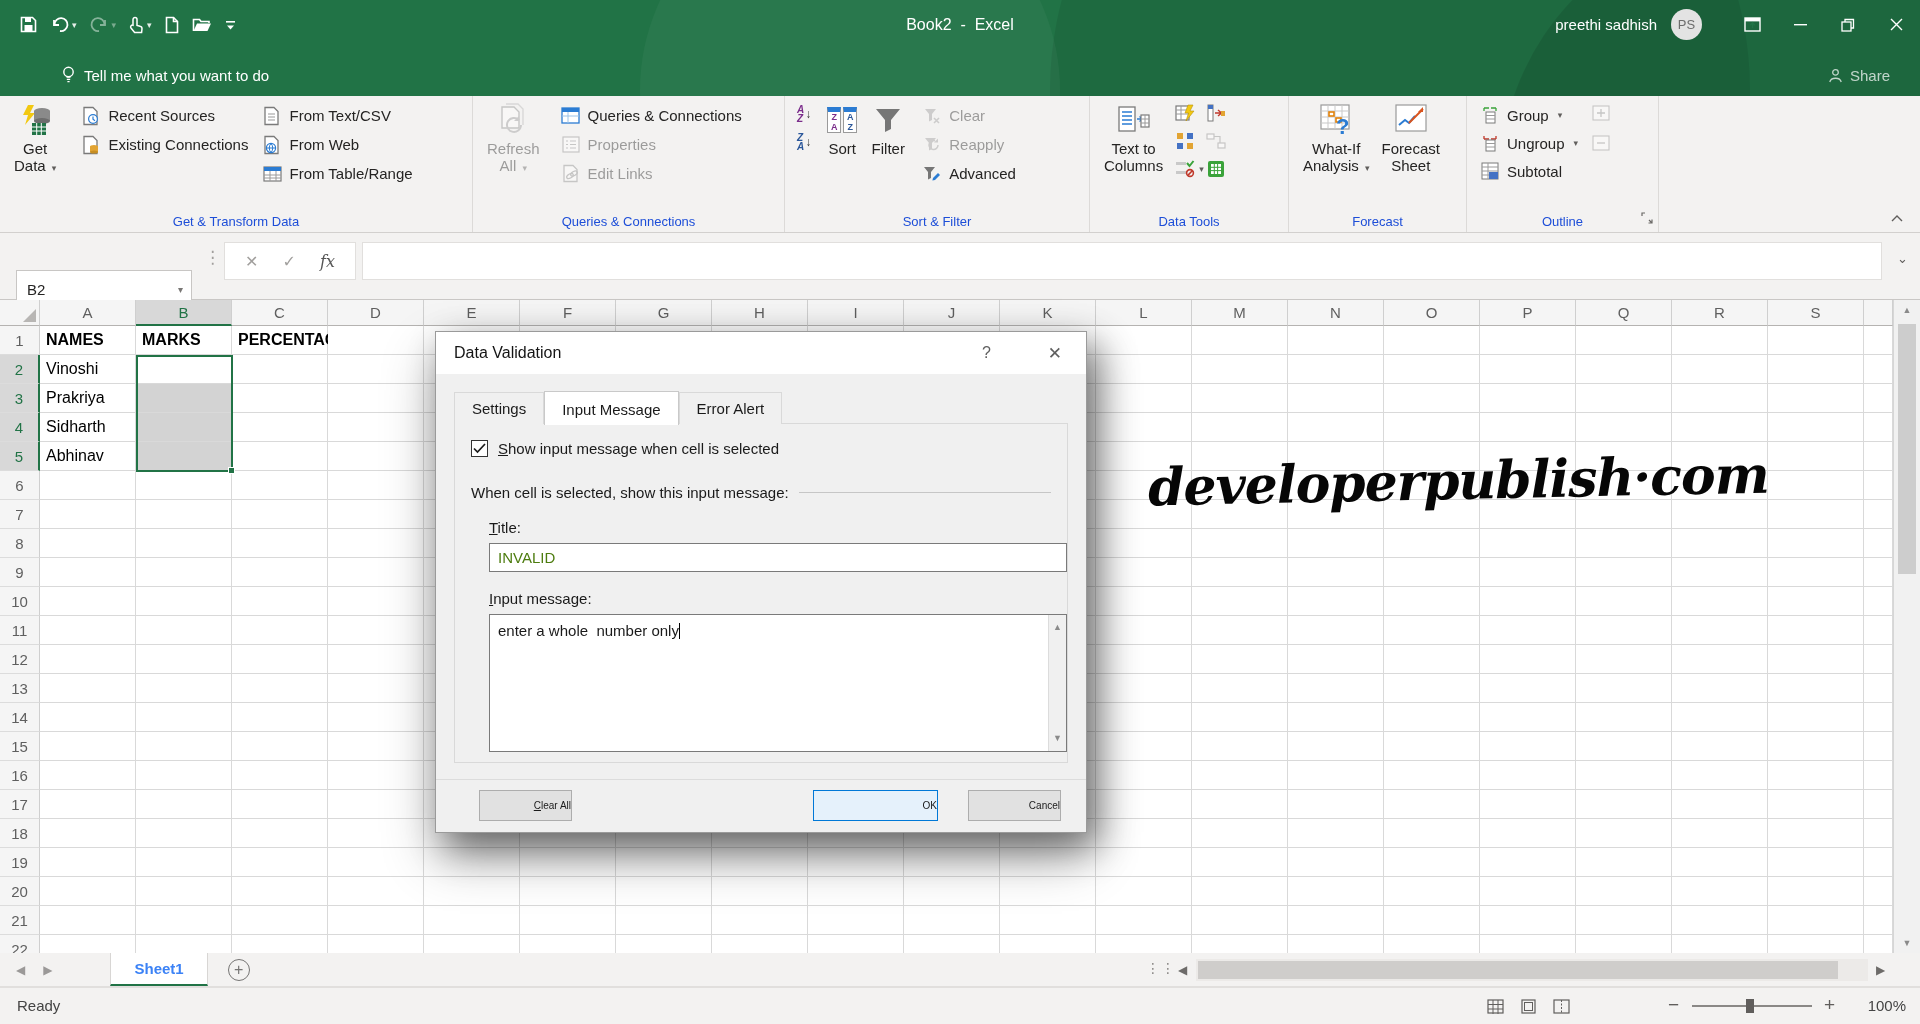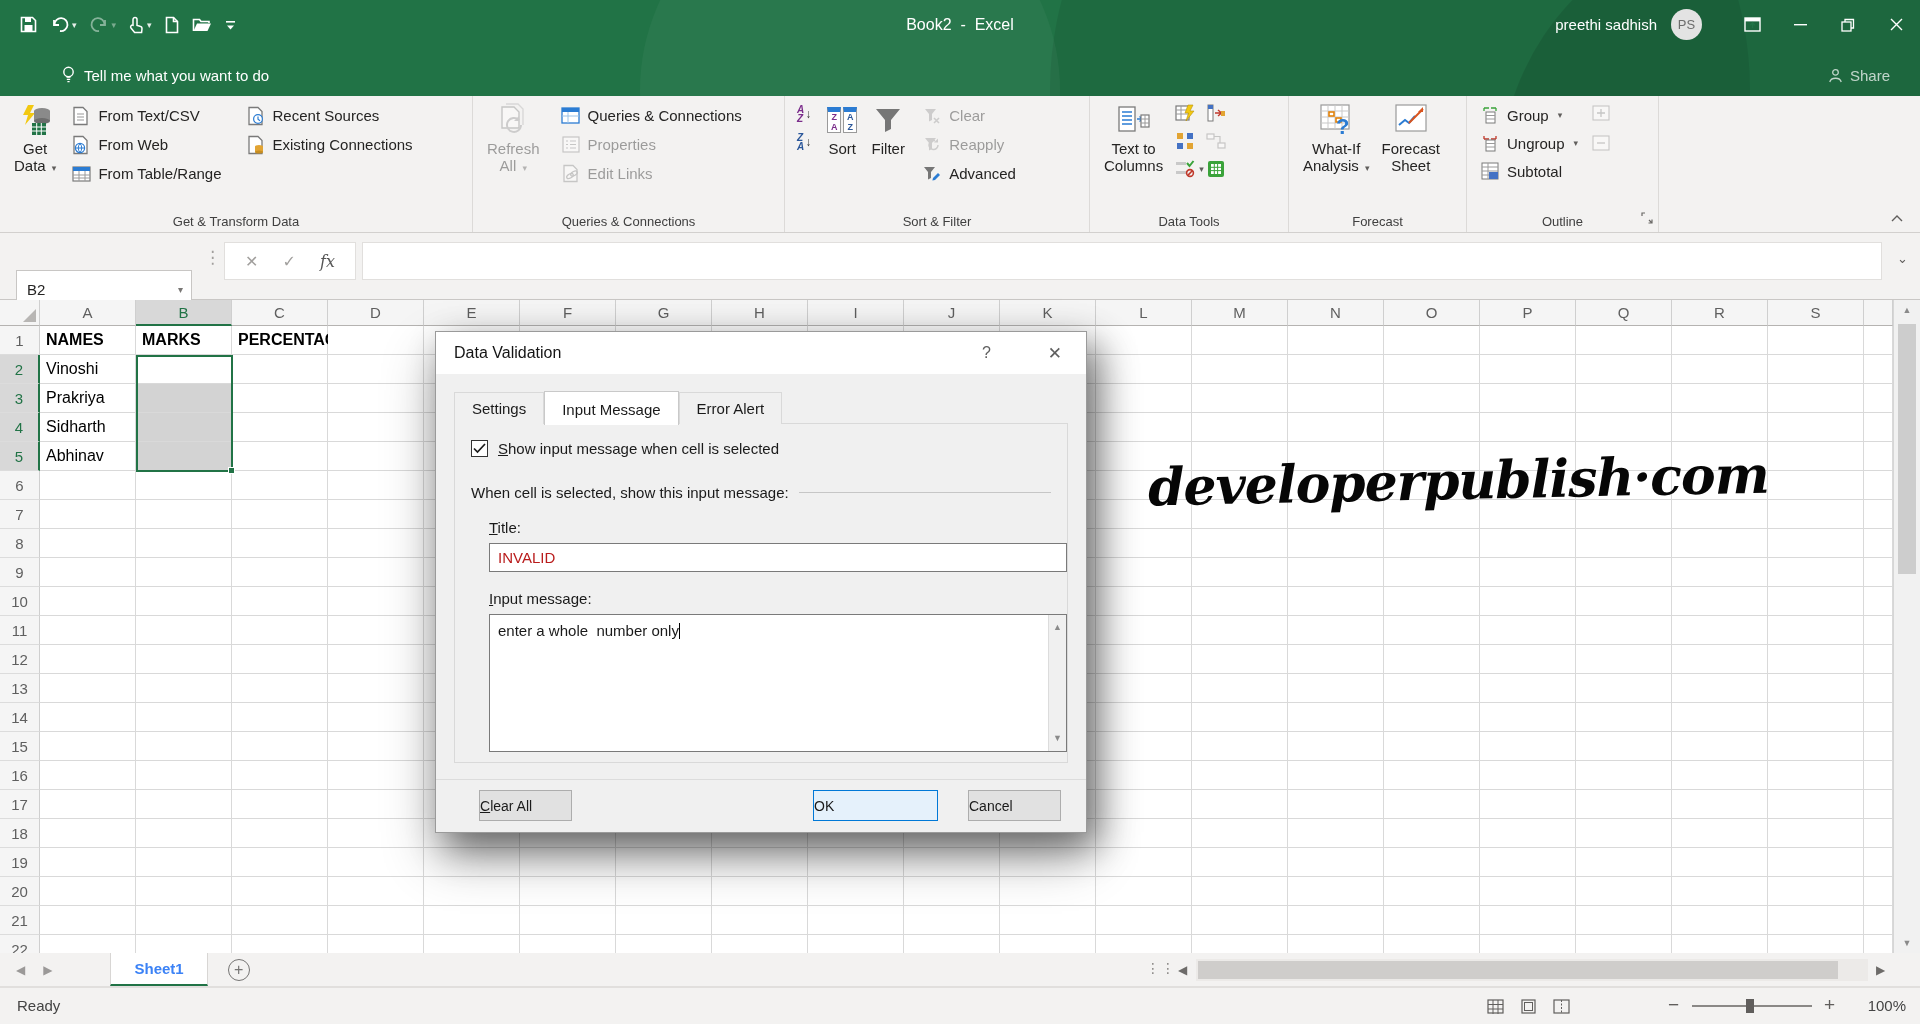--- a/index.html
+++ b/index.html
@@ -28,21 +28,21 @@
   .tabrow { position:absolute; left:0; top:49px; width:1920px; height:47px; display:flex; align-items:flex-end; padding-left:14px; }
   .rtab { padding:12px 17px 11px; color:#fff; font-size:15px; cursor:default; }
   .rtab.active { background:#f3f2f1; color:#217346; }
   .tellme { display:flex; align-items:center; gap:9px; color:#fff; font-size:15px; margin-left:48px; padding-bottom:12px; }
   .share { margin-left:auto; margin-right:30px; display:flex; align-items:center; gap:7px; color:rgba(255,255,255,.72); font-size:15px; padding-bottom:12px; }
 
   
   .ribbon { position:absolute; left:0; top:96px; width:1920px; height:137px; background:#f3f2f1; border-bottom:1px solid #d2d0ce; display:flex; }
   .rgroup { position:relative; border-right:1px solid #dcdad8; padding:5px 6px 22px 8px; flex:none; }
   .gcontent { display:flex; align-items:flex-start; height:108px; }
-  .rgroup-label { position:absolute; left:0; right:0; bottom:3px; text-align:center; font-size:13px; color:#404040; }
+  .rgroup-label { position:absolute; left:0; right:0; bottom:3px; text-align:center; font-size:13px; color:#1d4ed8; }
   .bigbtn { display:flex; flex-direction:column; align-items:center; padding:2px 6px; font-size:15px; color:#252423; text-align:center; line-height:17px; }
   .bigbtn .bicon { width:34px; height:34px; display:flex; align-items:center; justify-content:center; margin-bottom:3px; }
   .scol { display:flex; flex-direction:column; justify-content:flex-start; margin-left:4px; }
   .smallbtn { display:flex; align-items:center; gap:7px; height:29px; padding:0 5px; font-size:15px; color:#252423; white-space:nowrap; }
   .sicon { width:20px; height:20px; flex:none; display:flex; align-items:center; justify-content:center; }
   .caret { font-size:9px; color:#605e5c; margin-left:2px; }
   .disabled { opacity:.42; filter:grayscale(.9); }
   .azmini { display:flex; align-items:center; gap:1px; }
   .azlet { display:flex; flex-direction:column; font-size:10px; font-weight:bold; line-height:9px; }
   .azarrow { font-size:12px; color:#3b3a39; }
@@ -100,26 +100,26 @@
   .dtab.active { background:#fff; padding-top:9px; position:relative; top:1px; border-color:#c9c9c9; }
   .dlg-page { margin:0 18px; height:340px; border:1px solid #d9d9d9; margin-top:-1px; background:#f0f0f0; position:relative; padding:16px 16px 0; }
   .chkrow { display:flex; align-items:center; }
   .chkbox { width:17px; height:17px; background:#fff; border:1px solid #333; display:flex; align-items:center; justify-content:center; flex:none; }
   .chklabel { margin-left:10px; font-size:15px; color:#1a1a1a; }
   .ak { display:inline-block; }
   .ak::first-letter { text-decoration:underline; }
   .sectionrow { margin-top:27px; display:flex; align-items:center; gap:10px; font-size:15px; color:#1a1a1a; }
   .hline { flex:1; height:1px; background:#c6c6c6; }
   .fieldlabel { margin-top:18px; margin-left:18px; font-size:15px; color:#1a1a1a; }
-  .titleinput { margin-left:18px; margin-top:6px; width:578px; height:29px; background:#fff; border:1px solid #7a7a7a; font-size:15px; color:#b91c1c; display:flex; align-items:center; padding-left:8px; }
+  .titleinput { margin-left:18px; margin-top:6px; width:578px; height:29px; background:#fff; border:1px solid #7a7a7a; font-size:15px; color:#4d7c0f; display:flex; align-items:center; padding-left:8px; }
   .msgarea { margin-left:18px; margin-top:6px; width:578px; height:138px; background:#fff; border:1px solid #7a7a7a; font-size:15px; color:#1a1a1a; position:relative; padding:6px 26px 6px 8px; white-space:pre-wrap; line-height:19px; }
   .caret-line { display:inline-block; width:1px; height:16px; background:#000; vertical-align:-3px; }
   .msgscroll { position:absolute; right:0; top:0; bottom:0; width:18px; background:#f0f0f0; border-left:1px solid #dcdcdc; display:flex; flex-direction:column; justify-content:space-between; align-items:center; padding:3px 0; color:#8a8a8a; font-size:9px; }
   .dlg-buttons { position:absolute; left:0; right:0; bottom:0; height:53px; border-top:1px solid #dcdcdc; }
-  .dbtn { position:absolute; top:10px; height:31px; background:#e1e1e1; border:1px solid #adadad; font-size:14px; color:#1a1a1a; display:flex; align-items:center; justify-content:flex-start; }
+  .dbtn { position:absolute; top:10px; height:31px; background:#e1e1e1; border:1px solid #adadad; font-size:10px; color:#1a1a1a; display:flex; align-items:center; justify-content:flex-end; }
   .btn-clearall { left:43px; width:93px; }
   .btn-ok { left:377px; width:125px; background:#e5f1fb; border:1px solid #0078d7; }
   .btn-cancel { left:532px; width:93px; }
 
   
   .sheettabs { position:absolute; left:0; top:953px; width:1920px; height:34px; background:#f3f2f1; border-bottom:1px solid #e1dfdd; display:flex; align-items:stretch; }
   .tabnav { display:flex; align-items:center; color:#9b9998; font-size:12px; gap:18px; margin-left:16px; }
   .sheettab { margin-left:58px; background:#fff; color:#3b82f6; font-weight:bold; font-size:15px; padding:0 23px; display:flex; align-items:center; border-left:1px solid #d8d6d4; border-right:1px solid #d8d6d4; border-bottom:2px solid #217346; }
   .addsheet { width:22px; height:22px; border-radius:50%; border:1px solid #767574; color:#767574; font-size:16px; display:flex; align-items:center; justify-content:center; align-self:center; margin-left:20px; }
   .splitdots { position:absolute; left:1146px; top:7px; color:#8a8886; font-size:14px; letter-spacing:1px; }
@@ -256,51 +256,20 @@
                 <path d="M10 2 L16 2 L12 10 L17 10 L7 22 L10 12 L5 12 Z" fill="#f2c811"></path>
                 <ellipse cx="24" cy="8" rx="8" ry="3" fill="#8a8a8a"></ellipse>
                 <rect x="16" y="8" width="16" height="10" fill="#8a8a8a"></rect>
                 <ellipse cx="24" cy="18" rx="8" ry="3" fill="#6d6d6d"></ellipse>
                 <rect x="14" y="20" width="14" height="12" fill="#217346"></rect>
                 <path d="M14 24 h14 M14 28 h14 M18.7 20 v12 M23.3 20 v12" stroke="#fff" stroke-width="1"></path>
               </svg>
           </span>
           <span><span>Get</span><br><span>Data</span> <span class="caret">▾</span></span>
         </div>
-        <div class="scol">
-          <div class="smallbtn">
-            <span class="sicon">
-                <svg width="18" height="20" viewBox="0 0 18 20">
-                  <path d="M2 1.5 h9 l4 4 v13 h-13z" fill="#fff" stroke="#7a7a7a" stroke-width="1.3"></path>
-                  <path d="M5 8 h7 M5 11 h7 M5 14 h7" stroke="#9a9a9a" stroke-width="1.2"></path>
-                </svg>
-              </span>
-            <span>From Text/CSV</span>
-          </div>
-          <div class="smallbtn">
-            <span class="sicon">
-                <svg width="18" height="20" viewBox="0 0 18 20">
-                  <path d="M2 1.5 h9 l4 4 v13 h-13z" fill="#fff" stroke="#7a7a7a" stroke-width="1.3"></path>
-                  <circle cx="8" cy="13" r="4.6" fill="#fff" stroke="#2b7cd3" stroke-width="1.2"></circle>
-                  <path d="M3.4 13 h9.2 M8 8.4 a7 7 0 0 1 0 9.2 M8 8.4 a7 7 0 0 0 0 9.2" stroke="#2b7cd3" stroke-width="1" fill="none"></path>
-                </svg>
-              </span>
-            <span>From Web</span>
-          </div>
-          <div class="smallbtn">
-            <span class="sicon">
-                <svg width="19" height="18" viewBox="0 0 19 18">
-                  <rect x="1" y="2" width="17" height="14" fill="#fff" stroke="#7a7a7a" stroke-width="1.2"></rect>
-                  <rect x="1" y="2" width="17" height="4" fill="#2b7cd3"></rect>
-                  <path d="M1 10 h17 M1 13 h17 M7 6 v10 M13 6 v10" stroke="#9a9a9a" stroke-width="1"></path>
-                </svg>
-              </span>
-            <span>From Table/Range</span>
-          </div>
-        </div>
         <div class="scol" style="margin-left:14px;">
           <div class="smallbtn">
             <span class="sicon">
                 <svg width="18" height="20" viewBox="0 0 18 20">
                   <path d="M2 1.5 h9 l4 4 v13 h-13z" fill="#fff" stroke="#7a7a7a" stroke-width="1.3"></path>
                   <circle cx="11" cy="13" r="4.4" fill="#fff" stroke="#2b7cd3" stroke-width="1.2"></circle>
                   <path d="M11 10.5 v2.8 l2 1.4" stroke="#2b7cd3" stroke-width="1.2" fill="none"></path>
                 </svg>
               </span>
             <span>Recent Sources</span>
@@ -308,20 +277,51 @@
           <div class="smallbtn">
             <span class="sicon">
                 <svg width="18" height="20" viewBox="0 0 18 20">
                   <path d="M2 1.5 h9 l4 4 v13 h-13z" fill="#fff" stroke="#7a7a7a" stroke-width="1.3"></path>
                   <ellipse cx="12" cy="11.5" rx="4" ry="1.6" fill="#e2a433"></ellipse>
                   <rect x="8" y="11.5" width="8" height="5.5" fill="#e2a433"></rect>
                   <ellipse cx="12" cy="17" rx="4" ry="1.6" fill="#c78e22"></ellipse>
                 </svg>
               </span>
             <span>Existing Connections</span>
+          </div>
+        </div>
+        <div class="scol">
+          <div class="smallbtn">
+            <span class="sicon">
+                <svg width="18" height="20" viewBox="0 0 18 20">
+                  <path d="M2 1.5 h9 l4 4 v13 h-13z" fill="#fff" stroke="#7a7a7a" stroke-width="1.3"></path>
+                  <path d="M5 8 h7 M5 11 h7 M5 14 h7" stroke="#9a9a9a" stroke-width="1.2"></path>
+                </svg>
+              </span>
+            <span>From Text/CSV</span>
+          </div>
+          <div class="smallbtn">
+            <span class="sicon">
+                <svg width="18" height="20" viewBox="0 0 18 20">
+                  <path d="M2 1.5 h9 l4 4 v13 h-13z" fill="#fff" stroke="#7a7a7a" stroke-width="1.3"></path>
+                  <circle cx="8" cy="13" r="4.6" fill="#fff" stroke="#2b7cd3" stroke-width="1.2"></circle>
+                  <path d="M3.4 13 h9.2 M8 8.4 a7 7 0 0 1 0 9.2 M8 8.4 a7 7 0 0 0 0 9.2" stroke="#2b7cd3" stroke-width="1" fill="none"></path>
+                </svg>
+              </span>
+            <span>From Web</span>
+          </div>
+          <div class="smallbtn">
+            <span class="sicon">
+                <svg width="19" height="18" viewBox="0 0 19 18">
+                  <rect x="1" y="2" width="17" height="14" fill="#fff" stroke="#7a7a7a" stroke-width="1.2"></rect>
+                  <rect x="1" y="2" width="17" height="4" fill="#2b7cd3"></rect>
+                  <path d="M1 10 h17 M1 13 h17 M7 6 v10 M13 6 v10" stroke="#9a9a9a" stroke-width="1"></path>
+                </svg>
+              </span>
+            <span>From Table/Range</span>
           </div>
         </div>
       </div>
       <div class="rgroup-label">Get &amp; Transform Data</div>
     </div>
 
     <div class="rgroup" style="width:312px;">
       <div class="gcontent">
         <div class="bigbtn disabled">
           <span class="bicon">

